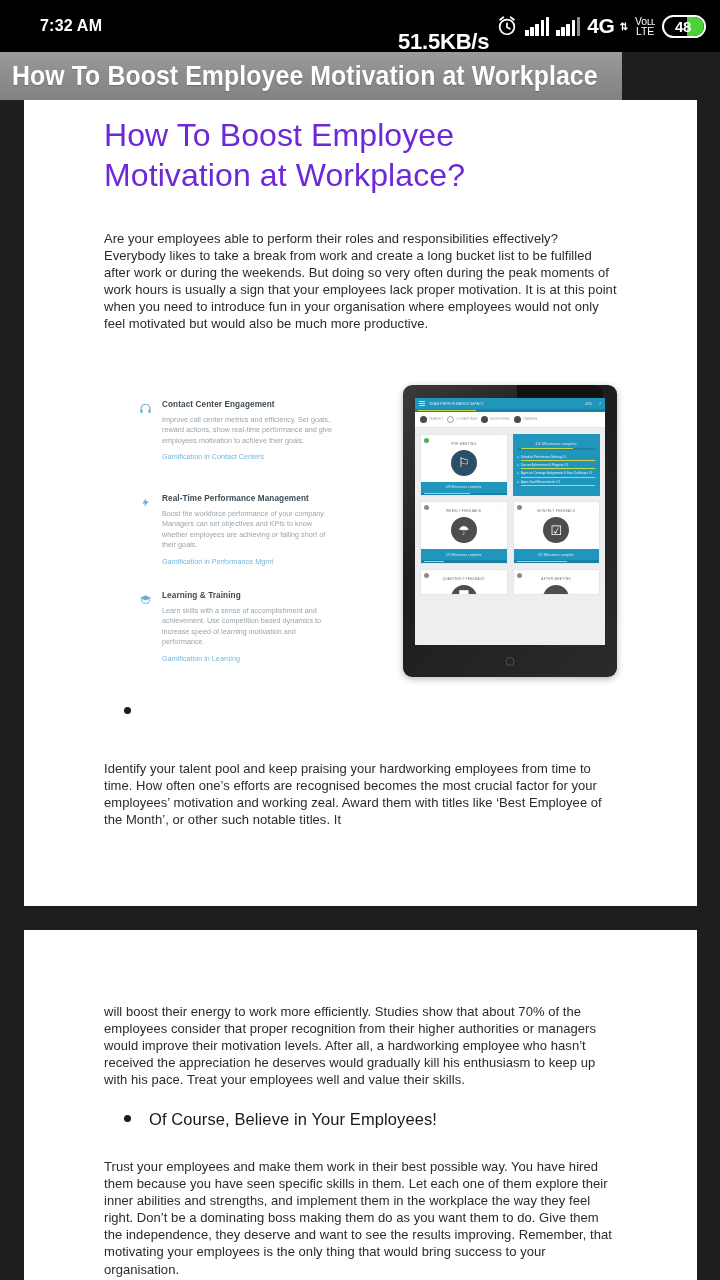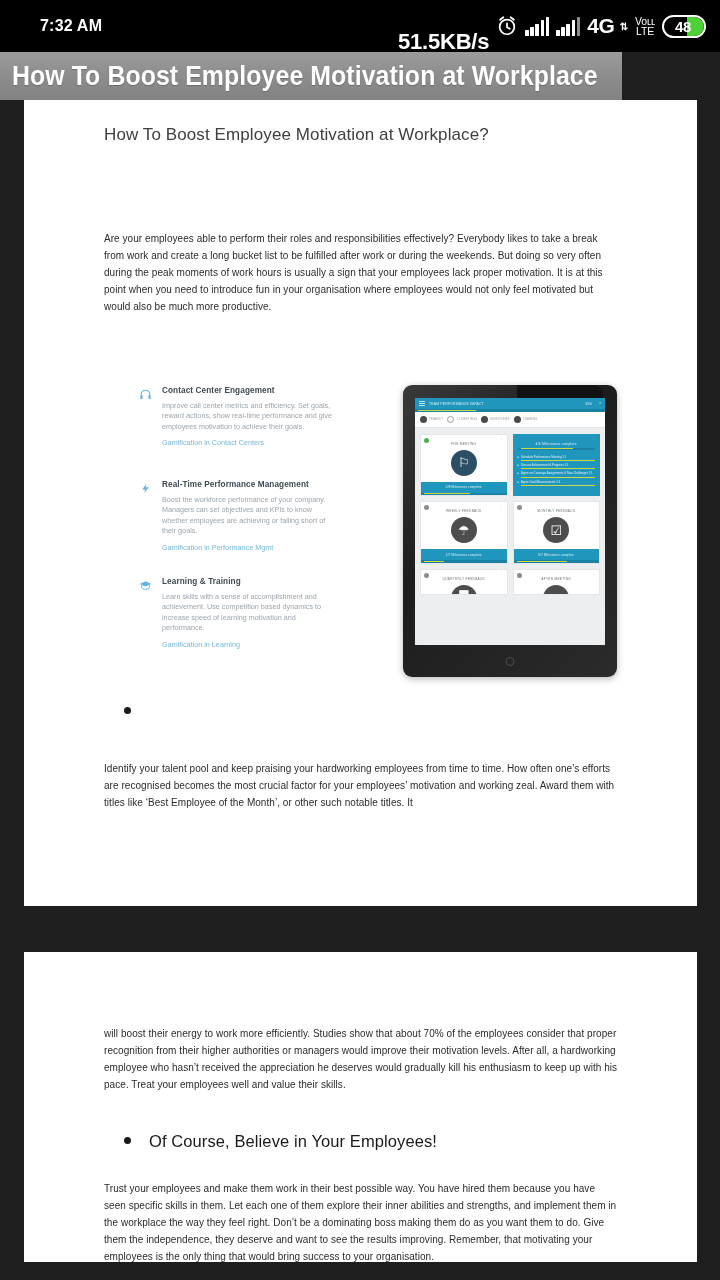--- a/index.html
+++ b/index.html
@@ -59,48 +59,48 @@
     transform:scaleX(.92); transform-origin:left center;
     letter-spacing:.1px; white-space:nowrap;
     text-shadow:0 1px 1px rgba(0,0,0,.22);
   }
 
   
   .page{
     position:absolute; left:24px; width:673px; background:#fff;
   }
   #page1{ top:100px; height:806px; }
-  #page2{ top:952px; height:310px; }
+  #page2{ top:930px; height:350px; }
 
   .doc-h1{
     position:absolute; left:80px; top:15px; width:500px;
-    font-size:17px; line-height:40px; color:#404040;
+    font-size:32px; line-height:40px; color:#6d28d9;
     font-weight:400; letter-spacing:.1px;
   }
 
   .para{
     position:absolute; left:80px; width:515px;
-    font-size:10px; line-height:17.1px;
+    font-size:13px; line-height:17.1px;
     color:#2b2b2b; text-align:left; letter-spacing:.05px;
   }
 
   .bullet-head{
     position:absolute; left:100px; width:520px;
     font-size:16.5px; color:#1a1a1a; letter-spacing:.1px;
     display:flex; align-items:baseline; gap:18px;
   }
   .bullet-head .dot{
     width:7px; height:7px; border-radius:50%; background:#1a1a1a;
     flex:0 0 7px; position:relative; top:-3px;
   }
 
   
   .promo{ position:absolute; left:113px; top:285px; width:490px; height:300px; }
 
-  .feat{ position:absolute; left:0; width:200px; }
+  .feat{ position:absolute; left:0; width:200px;margin-top:14px; }
   .feat .ico{
     position:absolute; left:0; top:1px; width:16px; height:16px;
     display:flex; align-items:center; justify-content:center;
     color:#63b3d8;
   }
   .feat .ftitle{
     margin-left:25px; font-size:8.2px; color:#3f4a52; font-weight:600;
     letter-spacing:.1px; line-height:11px;
   }
   .feat .fdesc{

